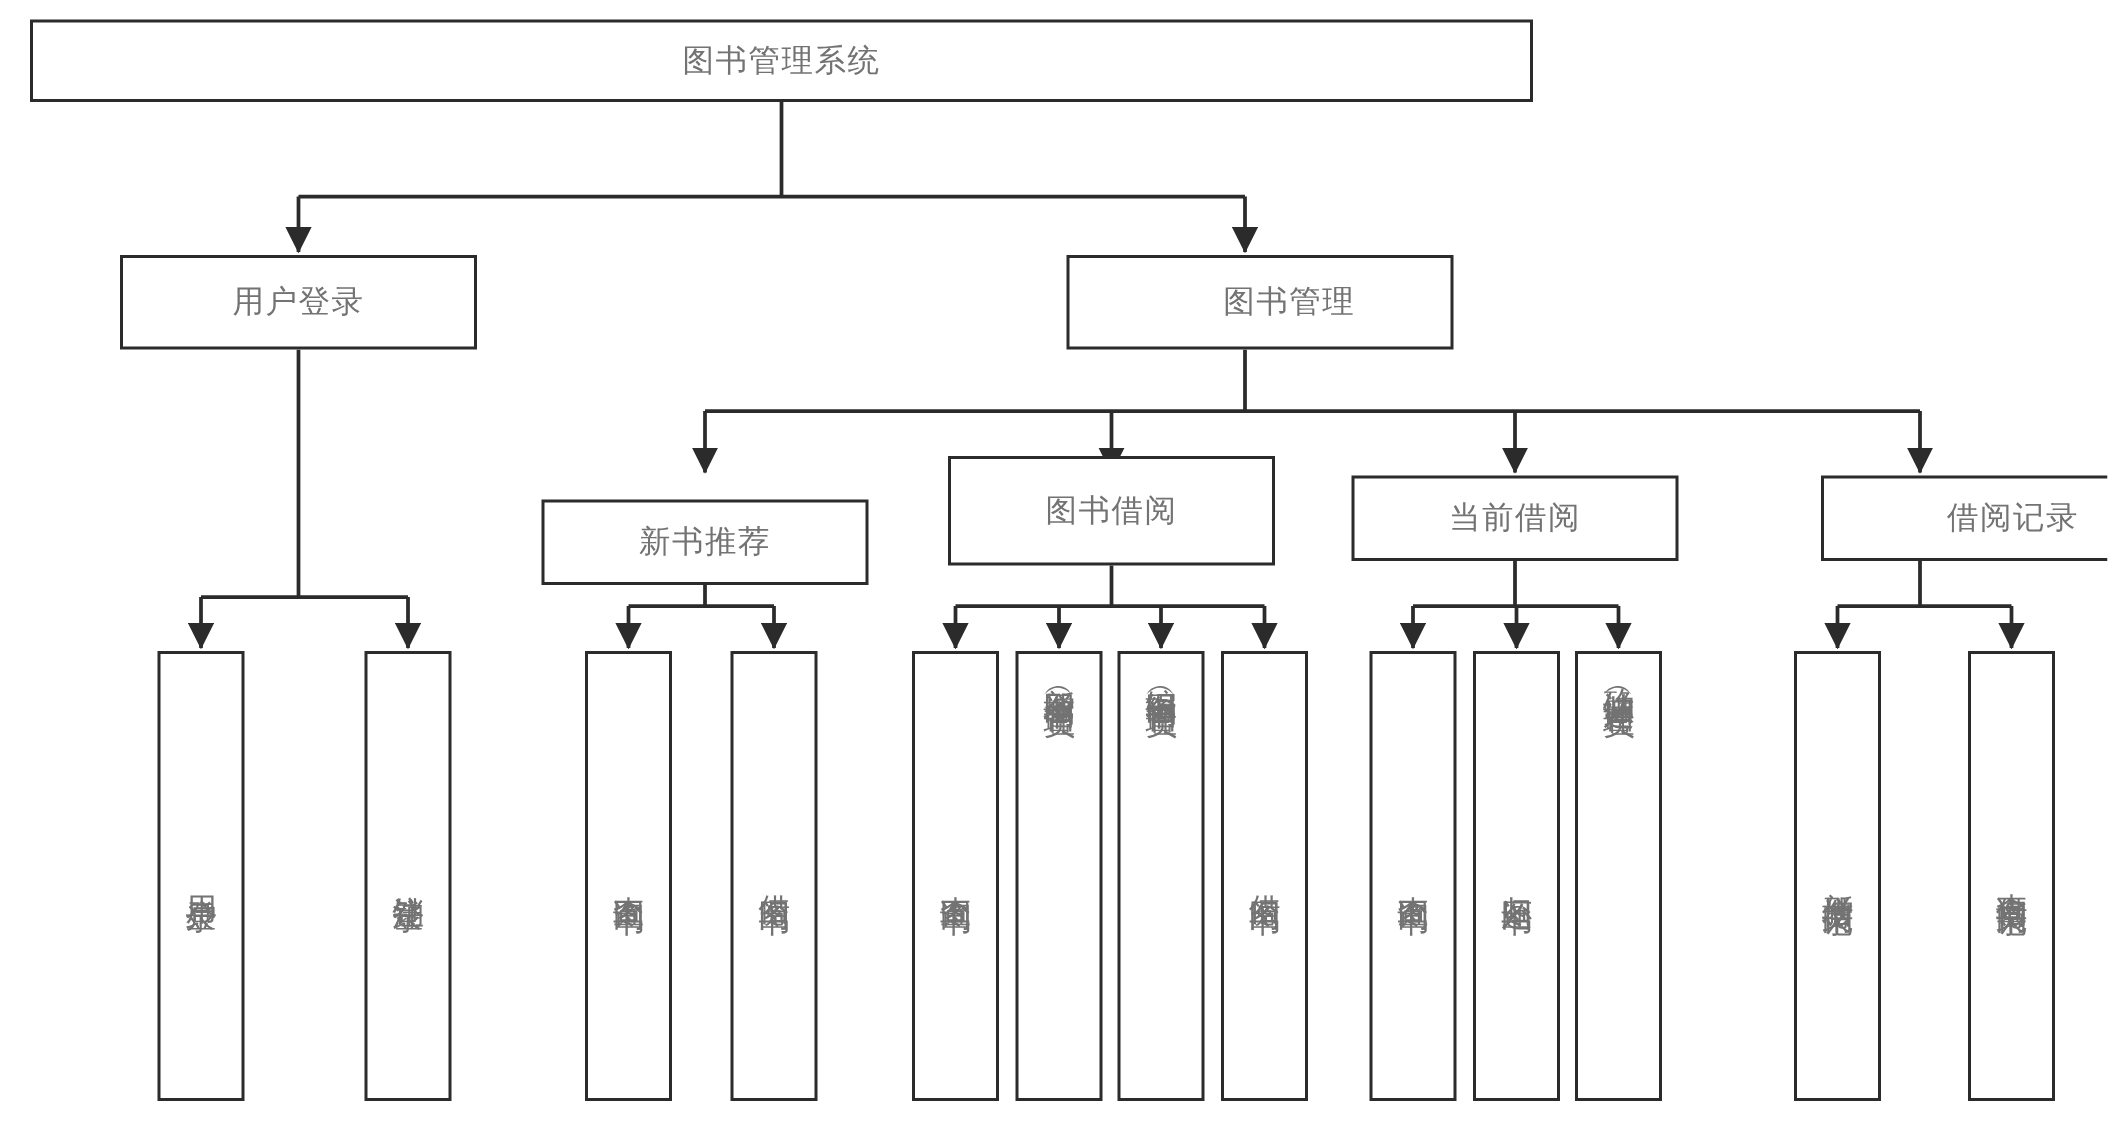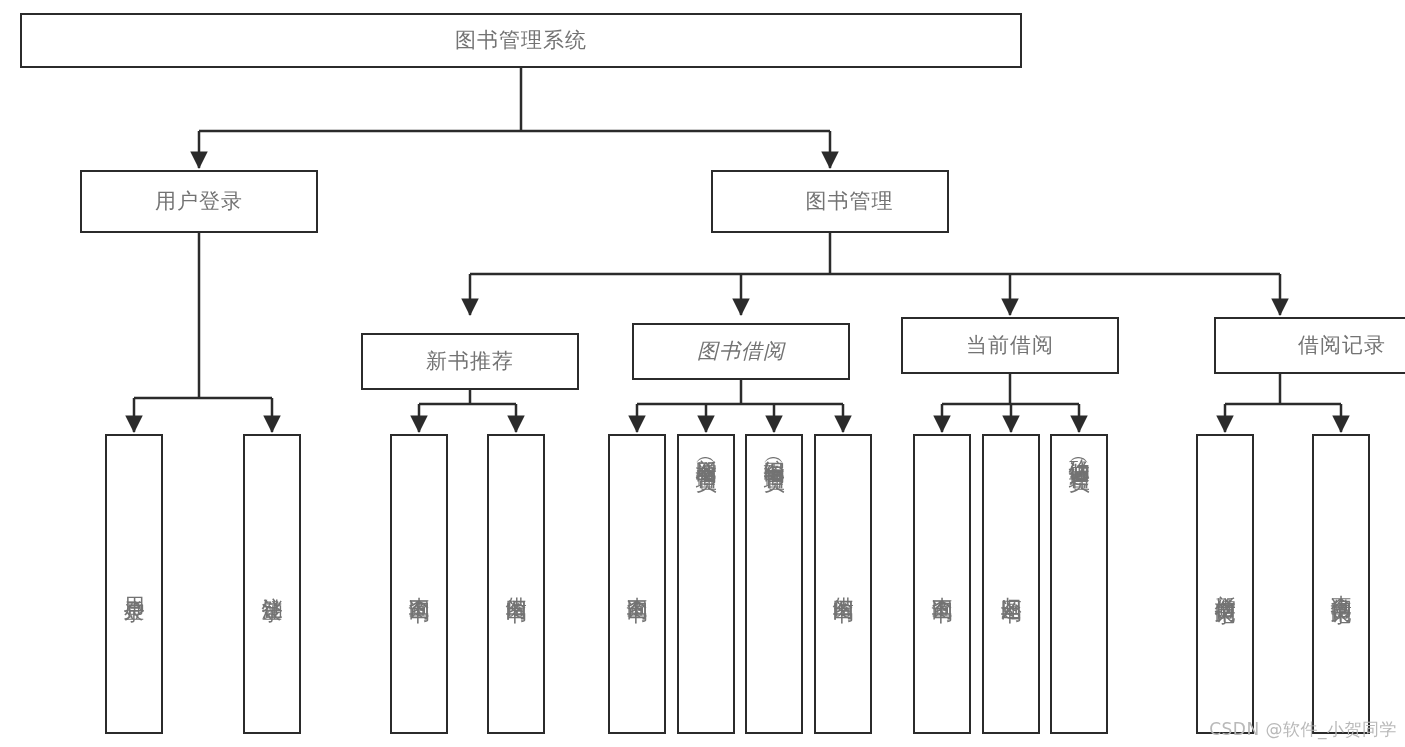--- a/index.html
+++ b/index.html
@@ -117,27 +117,27 @@
       </g>
   </svg>
 
   <div id="nodes">
       <div class="node horizontal" style="left: 20px; top: 13px; width: 1002px; height: 55px;">
         <span class="label">图书管理系统</span>
       </div>
       <div class="node horizontal" style="left: 80px; top: 170px; width: 238px; height: 63px;">
         <span class="label">用户登录</span>
       </div>
-      <div class="node horizontal" style="left: 711px; top: 170px; width: 238px; height: 63px; padding-left: 39px;">
+      <div class="node horizontal" style="left: 711px; top: 170px; width: 258px; height: 63px; padding-left: 39px;">
         <span class="label">图书管理</span>
       </div>
       <div class="node horizontal" style="left: 361px; top: 317px; width: 218px; height: 57px; margin-top: 16px;">
         <span class="label">新书推荐</span>
       </div>
-      <div class="node horizontal" style="left: 632px; top: 323px; width: 218px; height: 57px; font-style: italic;">
+      <div class="node horizontal" style="left: 632px; top: 304px; width: 218px; height: 73px;">
         <span class="label">图书借阅</span>
       </div>
       <div class="node horizontal" style="left: 901px; top: 317px; width: 218px; height: 57px; text-align: right;">
         <span class="label">当前借阅</span>
       </div>
       <div class="node horizontal" style="left: 1214px; top: 317px; width: 256px; height: 57px;">
         <span class="label">借阅记录</span>
       </div>
       <div class="node vertical centered" style="left: 105px; top: 434px; width: 58px; height: 300px;">
         <span class="label">用户登录</span>
@@ -173,14 +173,13 @@
         <span class="label">确认归还（管理员）</span>
       </div>
       <div class="node vertical centered" style="left: 1196px; top: 434px; width: 58px; height: 300px;">
         <span class="label">新增借阅记录</span>
       </div>
       <div class="node vertical centered" style="left: 1312px; top: 434px; width: 58px; height: 300px;">
         <span class="label">查询借阅记录</span>
       </div>
     </div>
 
-  <div id="watermark">CSDN @软件_小贺同学</div>
 </div>
 
 </body></html>

